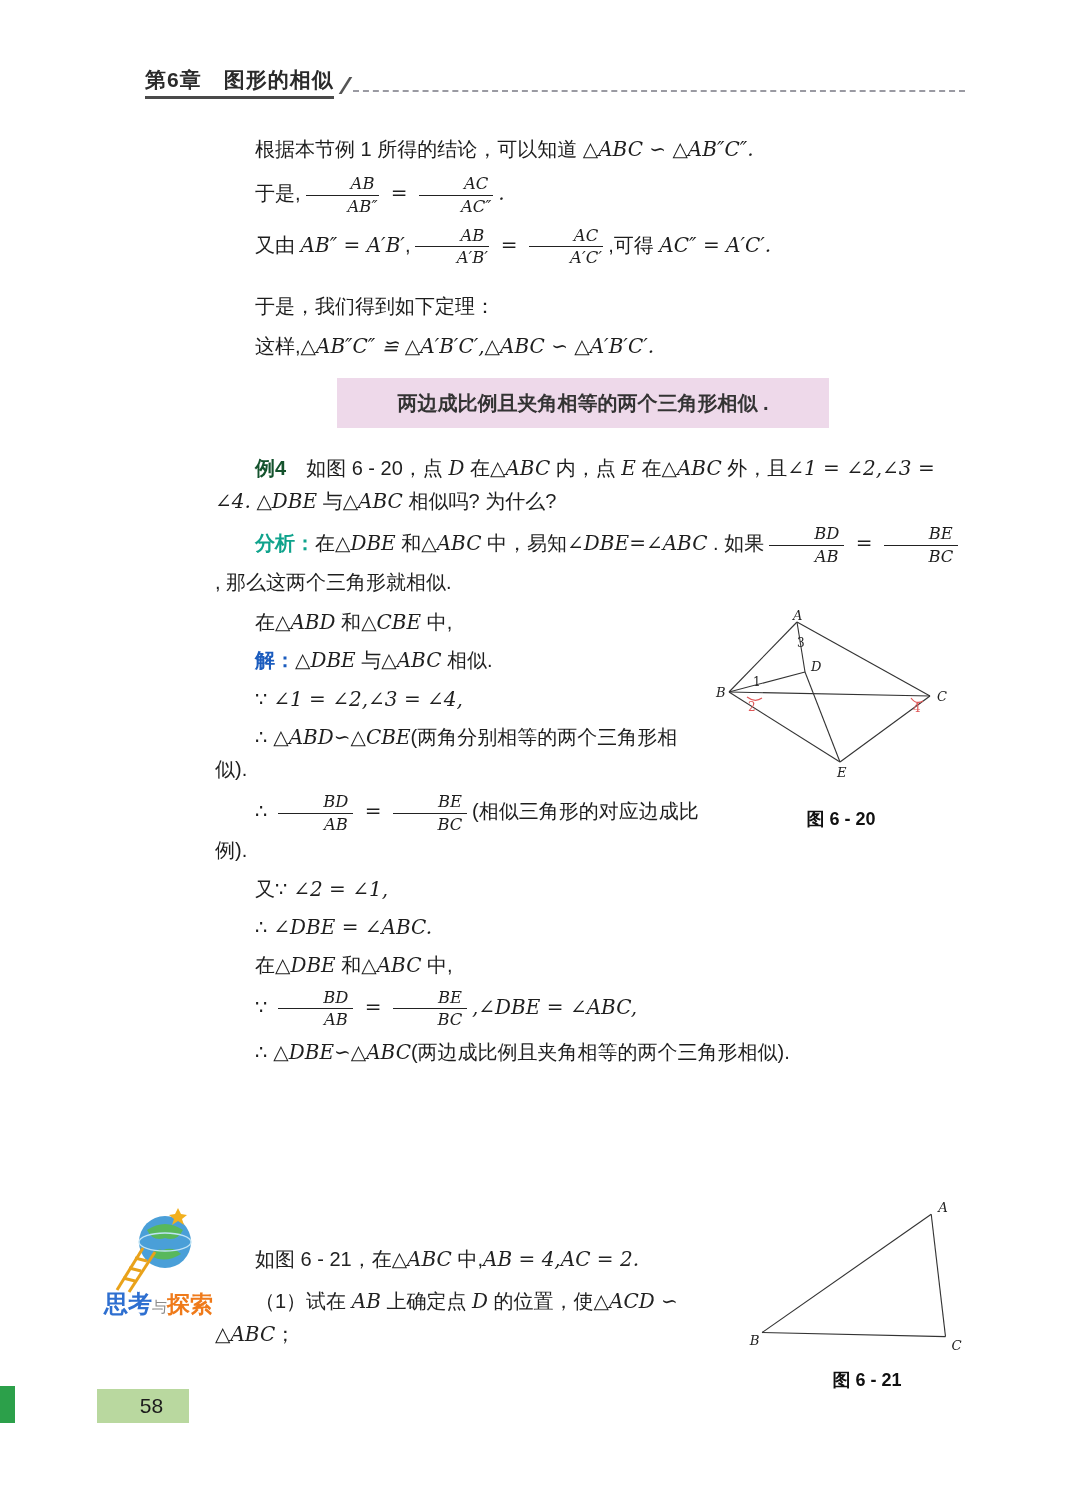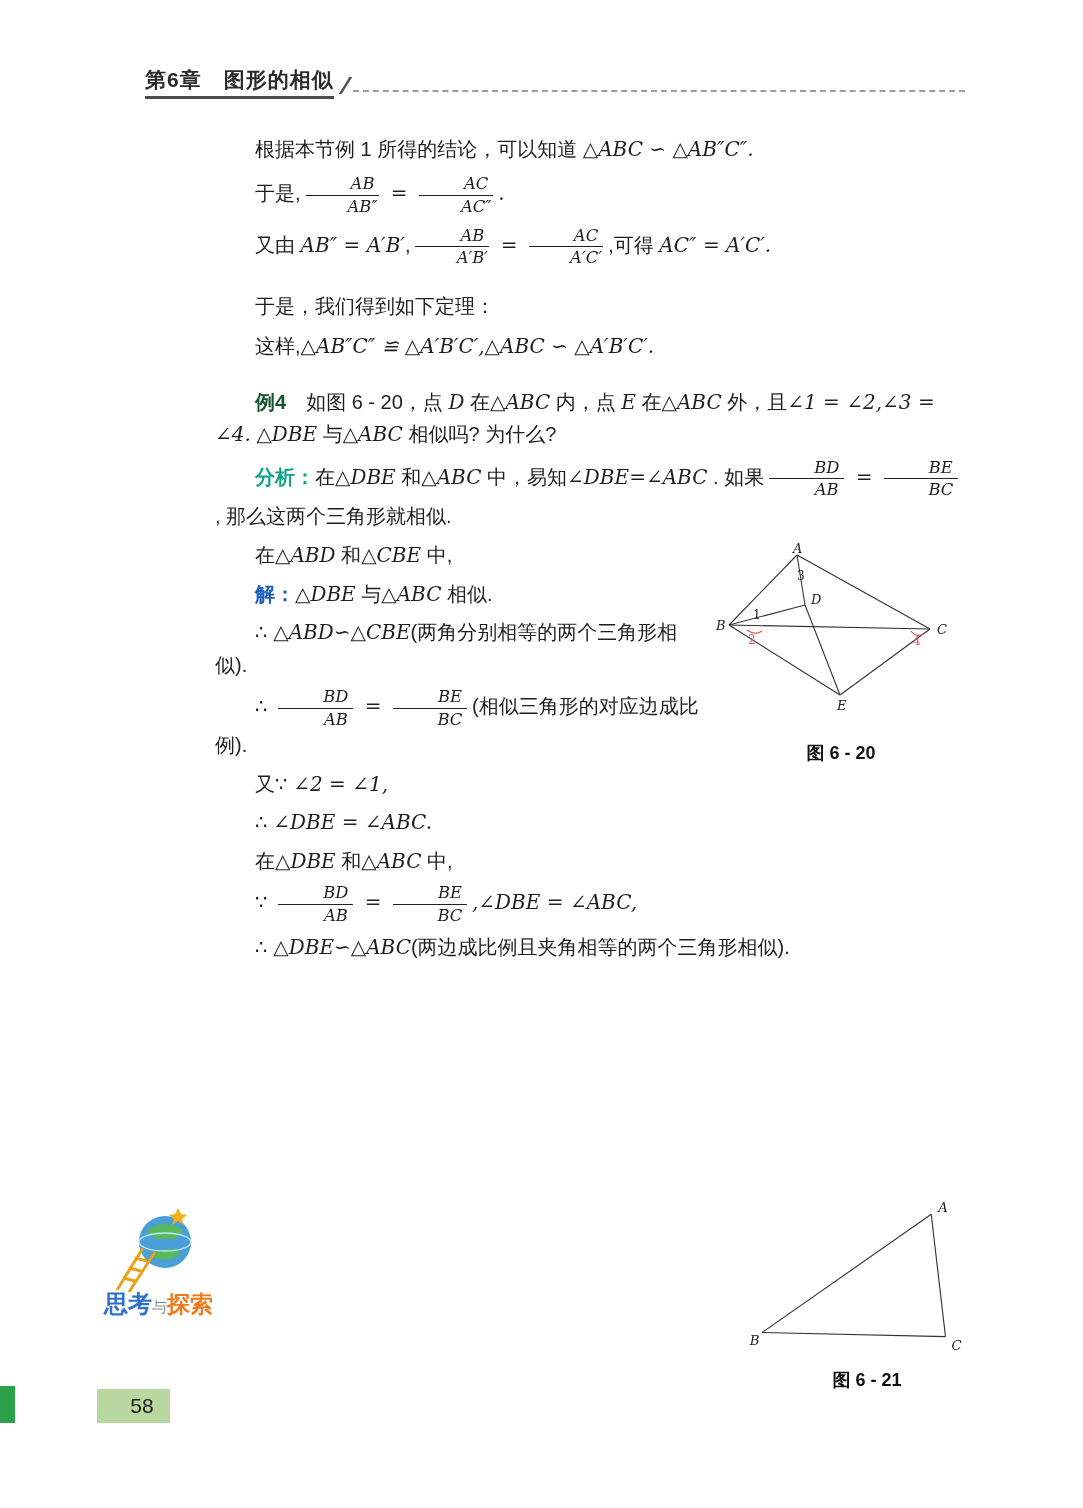--- a/index.html
+++ b/index.html
@@ -46,21 +46,21 @@
   .logo-text { margin-top:-6px; line-height:1; }
   .logo-t1 { font-size:24px; font-weight:bold; color:#2e6fd0; }
   .logo-t2 { font-size:15px; color:#8a8a8a; }
   .logo-t3 { font-size:23px; font-weight:bold; color:#ef7a1a; }
   .explore-text { position:absolute; left:215px; top:36px; width:535px; font-size:20px; line-height:1.65; }
   .explore-text .para { margin:9px 0; }
   .fig21 { position:absolute; left:748px; top:0; width:238px; }
 
   
   .edge-bar { position:absolute; left:0; top:1386px; width:15px; height:37px; background:#2ca04a; }
-  .page-number-box { position:absolute; left:97px; top:1389px; width:73px; height:34px; background:#b9d89f; display:flex; align-items:center; justify-content:center; font-size:21px; color:#1c1c1c;padding-left:17px; }
+  .page-number-box { position:absolute; left:97px; top:1389px; width:92px; height:34px; background:#b9d89f; display:flex; align-items:center; justify-content:center; font-size:21px; color:#1c1c1c;padding-left:17px; }
 </style>
 </head>
 <body>
 
 <div class="page">
 
   <div class="header">
     <span class="chapter-title">第6章　图形的相似</span>
     <span class="slash"></span>
     <span class="dashes"></span>
@@ -78,20 +78,23 @@
     <p class="para formula"><span class="cn">又由 </span><span class="m">AB″ = A′B′</span><span class="cn">,</span><span class="frac">
           <span class="fnum">AB</span>
           <span class="fden">A′B′</span>
         </span><span class="m"> = </span><span class="frac">
           <span class="fnum">AC</span>
           <span class="fden">A′C′</span>
         </span><span class="cn">,可得 </span><span class="m">AC″ = A′C′.</span></p>
     <p class="para lead-theorem"><span class="cn">于是，我们得到如下定理：</span></p>
     <p class="para"><span class="cn">这样,</span><span class="m">△AB″C″ ≌ △A′B′C′,△ABC ∽ △A′B′C′.</span></p>
 
+    <div class="theorem-box">
+      <span>两边成比例且夹角相等的两个三角形相似 .</span>
+    </div>
 
     <p class="para example-para"><span class="lbl-orange">例4</span><span class="cn">　如图 6 - 20，点 </span><span class="m">D</span><span class="cn"> 在</span><span class="m">△ABC</span><span class="cn"> 内，点 </span><span class="m">E</span><span class="cn"> 在</span><span class="m">△ABC</span><span class="cn"> 外，且</span><span class="m">∠1 = ∠2,∠3 = ∠4.</span><span class="cn"> </span><span class="m">△DBE</span><span class="cn"> 与</span><span class="m">△ABC</span><span class="cn"> 相似吗? 为什么?</span></p>
     <p class="para"><span class="lbl-teal">分析：</span><span class="cn">在</span><span class="m">△DBE</span><span class="cn"> 和</span><span class="m">△ABC</span><span class="cn"> 中，易知</span><span class="m">∠DBE=∠ABC</span><span class="cn"> . 如果</span><span class="frac">
           <span class="fnum">BD</span>
           <span class="fden">AB</span>
         </span><span class="m"> = </span><span class="frac">
           <span class="fnum">BE</span>
           <span class="fden">BC</span>
         </span><span class="cn">, 那么这两个三角形就相似.</span></p>
 
@@ -120,20 +123,21 @@
           <text class="fl-num" x="38" y="76">1</text>
           <text class="fl-red" x="33" y="101">2</text>
           <text class="fl-num" x="82" y="37">3</text>
           <text class="fl-red" x="198" y="102">4</text>
         </svg>
         <div class="fig-caption">图 6 - 20</div>
       </div>
 
       <p class="para sol"><span class="cn">在</span><span class="m">△ABD</span><span class="cn"> 和</span><span class="m">△CBE</span><span class="cn"> 中,</span></p>
       <p class="para sol"><span class="lbl-blue">解：</span><span class="m">△DBE</span><span class="cn"> 与</span><span class="m">△ABC</span><span class="cn"> 相似.</span></p>
+      <p class="para sol"><span class="cn">∵ </span><span class="m">∠1 = ∠2,∠3 = ∠4,</span></p>
       <p class="para sol"><span class="cn">∴ </span><span class="m">△ABD∽△CBE</span><span class="cn">(两角分别相等的两个三角形相似).</span></p>
       <p class="para sol"><span class="cn">∴ </span><span class="frac">
             <span class="fnum">BD</span>
             <span class="fden">AB</span>
           </span><span class="m"> = </span><span class="frac">
             <span class="fnum">BE</span>
             <span class="fden">BC</span>
           </span><span class="cn">(相似三角形的对应边成比例).</span></p>
       <p class="para sol"><span class="cn">又∵ </span><span class="m">∠2 = ∠1,</span></p>
       <p class="para sol"><span class="cn">∴ </span><span class="m">∠DBE = ∠ABC.</span></p>
@@ -163,20 +167,24 @@
           <line x1="24" y1="70" x2="36" y2="73"></line>
           <line x1="30" y1="60" x2="42" y2="63"></line>
           <line x1="36" y1="50" x2="48" y2="53"></line>
         </g>
       </svg>
       <div class="logo-text">
         <span class="logo-t1">思考</span><span class="logo-t2">与</span><span class="logo-t3">探索</span>
       </div>
     </div>
 
+    <div class="explore-text">
+      <p class="para"><span class="cn">如图 6 - 21，在</span><span class="m">△ABC</span><span class="cn"> 中,</span><span class="m">AB = 4,AC = 2.</span></p>
+      <p class="para"><span class="cn">（1）试在 </span><span class="m">AB</span><span class="cn"> 上确定点 </span><span class="m">D</span><span class="cn"> 的位置，使</span><span class="m">△ACD ∽ △ABC</span><span class="cn">；</span></p>
+    </div>
 
     <div class="fig fig21">
       <svg width="238" height="158" viewBox="0 0 230 155">
         <g stroke="#333" stroke-width="1.1" fill="none">
           <line x1="12" y1="132" x2="178" y2="16"></line>
           <line x1="178" y1="16" x2="192" y2="136"></line>
           <line x1="12" y1="132" x2="192" y2="136"></line>
         </g>
         <text class="fl" x="185" y="14">A</text>
         <text class="fl" x="0" y="144">B</text>

